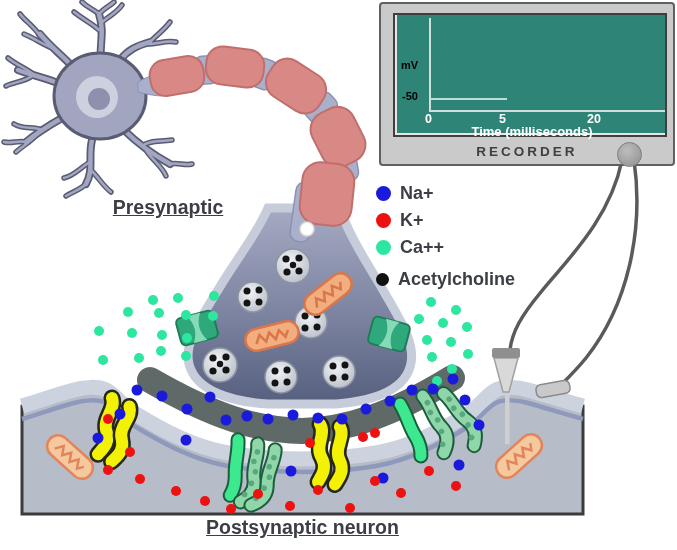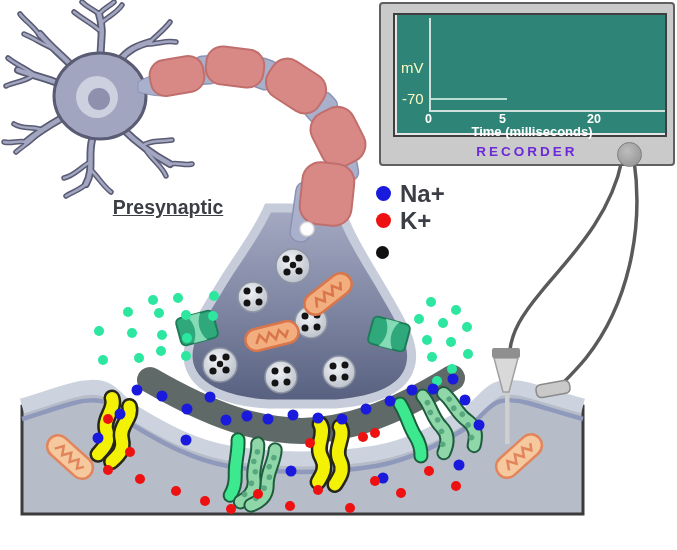--- a/index.html
+++ b/index.html
@@ -8,38 +8,38 @@
   svg{position:absolute;left:0;top:0;}
   .lbl{position:absolute;font-weight:bold;color:#3b3e44;text-decoration:underline;}
   #presyn{left:72px;top:196px;width:192px;text-align:center;font-size:19.5px;line-height:23px;}
   #postsyn{left:150px;top:516px;width:305px;text-align:center;font-size:19.5px;}
   
   .legend{position:absolute;left:376px;top:180px;}
   .lrow{display:flex;align-items:center;gap:9px;height:27px;}
   .lrow.ach{margin-top:5px;}
   .ldot{width:15px;height:15px;border-radius:50%;flex:0 0 auto;}
   .lrow.ach .ldot{width:13px;height:13px;}
-  .ltext{font-weight:bold;font-size:24px;color:#3b3e44;}
+  .ltext{font-weight:bold;font-size:18px;color:#3b3e44;}
   
   .recorder{position:absolute;left:379px;top:2px;width:296px;height:164px;background:#cacaca;
             border:2px solid #606060;border-radius:4px;box-sizing:border-box;}
   .screen{position:absolute;left:12px;top:9px;width:274px;height:124px;background:#2e8577;
           border:2px solid #3f3f3f;box-sizing:border-box;box-shadow:inset 2px -2px 0 0 #e6e6e6;}
-  .screen .txt{position:absolute;color:#fef9c3;font-weight:normal;font-size:15px;}
+  .screen .txt{position:absolute;color:#000000;font-weight:bold;font-size:11px;}
   .mv{left:6px;top:44px;}
   .baseline{left:7px;top:75px;}
   .vaxis{position:absolute;left:34px;top:3px;width:2px;height:93px;background:#cfe0dc;}
   .haxis{position:absolute;left:34px;top:95px;width:236px;height:2px;background:#cfe0dc;}
   .trace{position:absolute;left:36px;top:83px;width:76px;height:2px;background:#b9ded6;}
   .tick{position:absolute;top:97px;color:#fff;font-weight:bold;font-size:12.5px;}
   .t0{left:30px;} .t1{left:104px;} .t2{left:192px;}
   .xtitle{position:absolute;left:12px;top:109px;width:250px;text-align:center;color:#fff;
           font-weight:bold;font-size:13px;}
   .devlabel{position:absolute;left:0;top:140px;width:100%;text-align:center;font-weight:bold;
-            font-size:13.5px;letter-spacing:3px;color:#6d28d9;}
+            font-size:13.5px;letter-spacing:3px;color:#404040;}
   .knob{position:absolute;left:236px;top:138px;width:23px;height:23px;border-radius:50%;
         background:radial-gradient(circle at 40% 35%,#bdbdbd,#8f8f8f);border:1px solid #7d7d7d;}
   
   .na{fill:#1a1add}.k{fill:#ee1111}.ca{fill:#2de6a0}
 </style>
 </head>
 <body>
 
 <div class="stage">
 
@@ -272,39 +272,45 @@
     <rect x="492" y="348" width="28" height="10" rx="2" fill="#8f8f8f"></rect>
   </g>
   <g transform="translate(553,389) rotate(-10)">
     <rect x="-17" y="-6.5" width="34" height="13" rx="5" fill="#c9c9c9" stroke="#8a8a8a" stroke-width="1.5"></rect>
   </g>
 </svg>
 
 <div id="presyn" class="lbl">
   <div>Presynaptic</div>
 </div>
+<div id="postsyn" class="lbl">Postsynaptic neuron</div>
 
 <div class="legend">
   <div class="lrow">
     <span class="ldot" style="background-color: rgb(26, 26, 221);"></span>
     <span class="ltext">Na+</span>
   </div>
   <div class="lrow">
     <span class="ldot" style="background-color: rgb(238, 17, 17);"></span>
     <span class="ltext">K+</span>
   </div>
+  <div class="lrow">
+    <span class="ldot" style="background-color: rgb(45, 230, 160);"></span>
+    <span class="ltext">Ca++</span>
+  </div>
   <div class="lrow ach">
     <span class="ldot" style="background-color: rgb(17, 17, 17);"></span>
+    <span class="ltext">Acetylcholine</span>
   </div>
 </div>
 
 <div class="recorder">
   <div class="screen" style="background-color: rgb(46, 133, 119);">
     <span class="txt mv">mV</span>
-    <span class="txt baseline">-70</span>
+    <span class="txt baseline">-50</span>
     <div class="vaxis"></div>
     <div class="haxis"></div>
     <div class="trace"></div>
     <span class="tick t0">0</span>
     <span class="tick t1">5</span>
     <span class="tick t2">20</span>
     <div class="xtitle">Time (milliseconds)</div>
   </div>
   <div class="devlabel">RECORDER</div>
   <div class="knob"></div>

